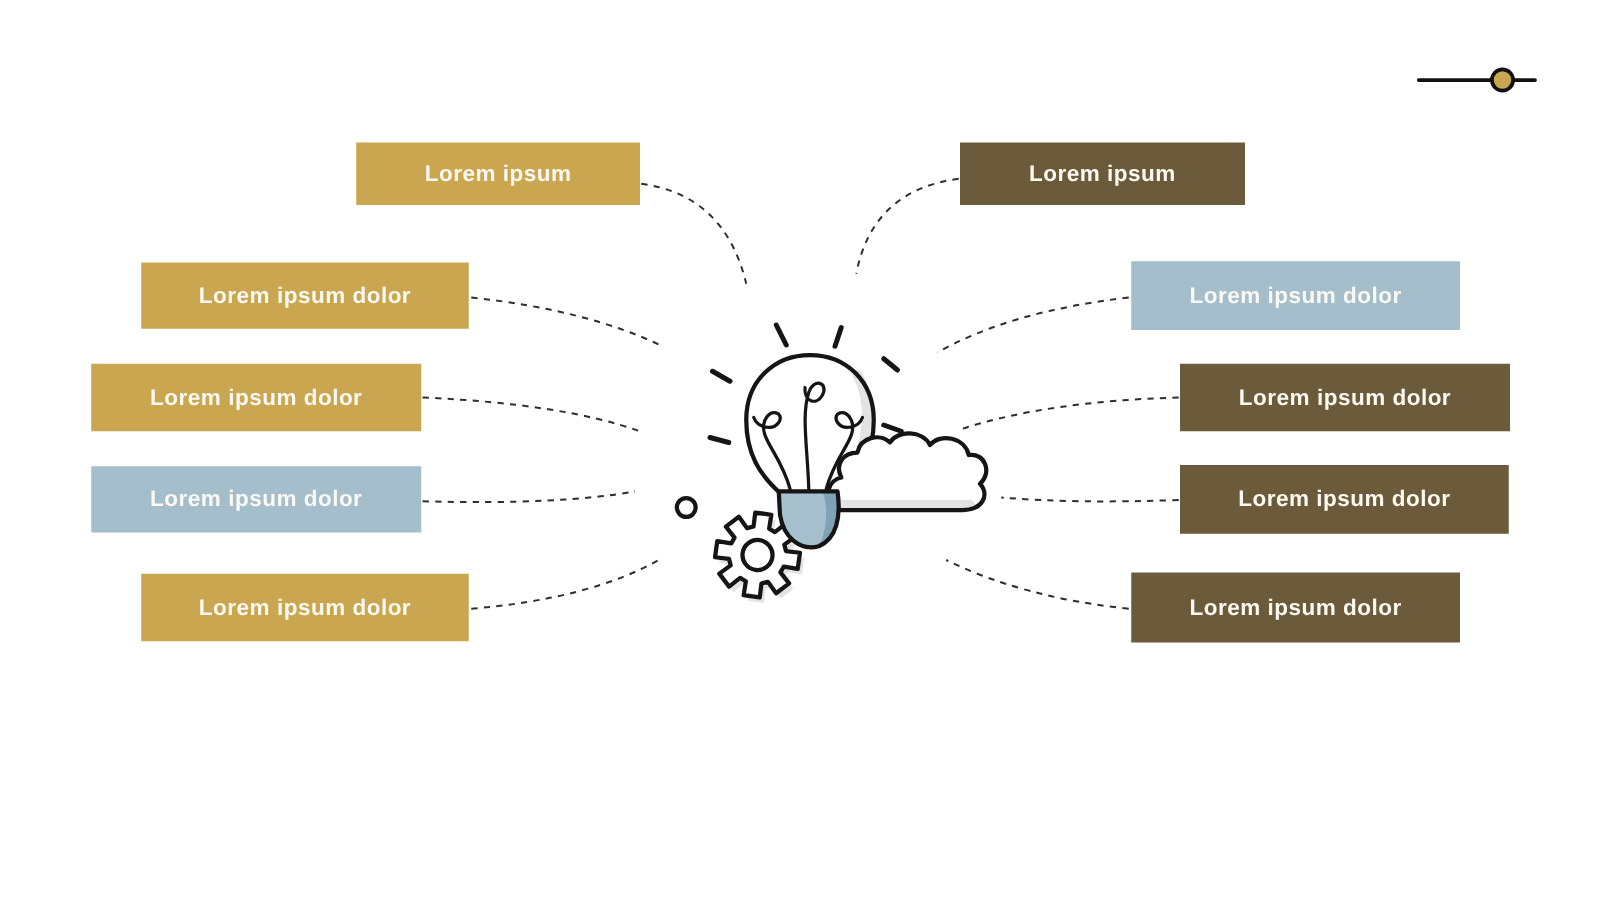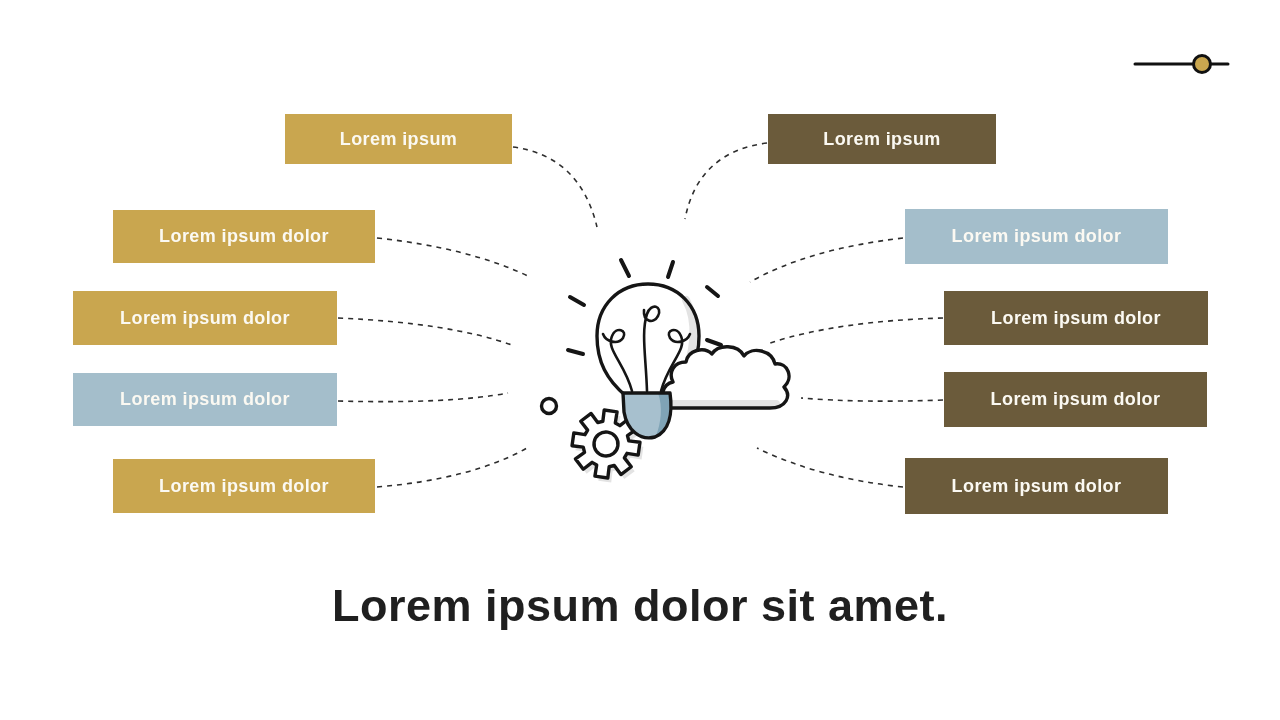--- a/index.html
+++ b/index.html
@@ -140,15 +140,14 @@
   <div class="box r3" style="background: rgb(107, 91, 59);">
     <span>Lorem ipsum dolor</span>
   </div>
   <div class="box r4" style="background: rgb(107, 91, 59);">
     <span>Lorem ipsum dolor</span>
   </div>
   <div class="box r5" style="background: rgb(107, 91, 59);">
     <span>Lorem ipsum dolor</span>
   </div>
 
-  <div class="title">Lorem ipsum dolor sit amet.</div>
 
 </div>
 
 </body></html>

